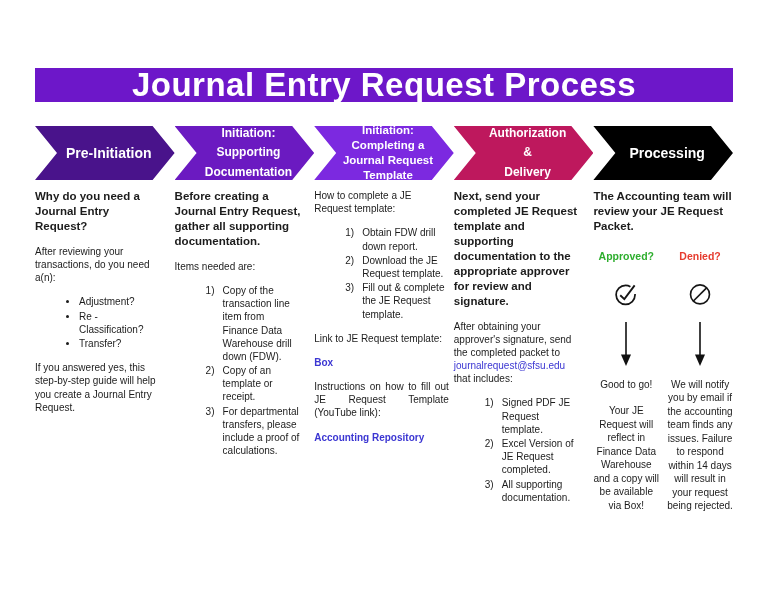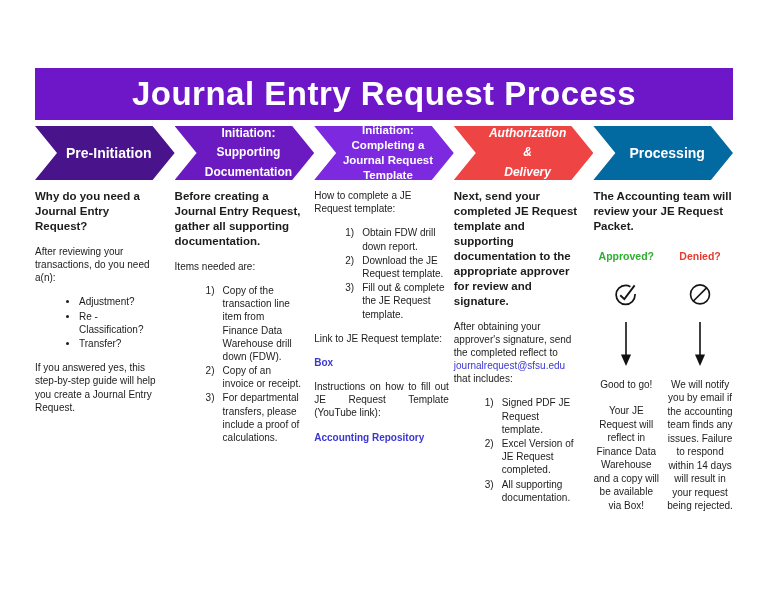--- a/index.html
+++ b/index.html
@@ -5,21 +5,21 @@
   html,body { margin:0; padding:0; }
   body {
     width:768px; height:595px; background:#ffffff; overflow:hidden; position:relative;
     font-family:"Liberation Sans", sans-serif; color:#1c1c1c;
     -webkit-font-smoothing:antialiased;
   }
   .page { position:absolute; inset:0; background:#ffffff; }
 
   
   .banner {
-    position:absolute; left:35px; top:68px; width:698px; height:52px;
+    position:absolute; left:35px; top:68px; width:698px; height:34px;
     display:flex; align-items:center; justify-content:center;
   }
   .banner h1 { margin:0; color:#ffffff; font-size:33px; font-weight:700; letter-spacing:.5px; }
 
   
   .chevrons { position:absolute; left:35px; top:126px; width:698px; height:54px; display:flex; }
   .chevron {
     flex:1 1 0; display:flex; align-items:center; justify-content:center;
     color:#ffffff; font-weight:700; text-align:center; white-space:pre-line;
     clip-path:polygon(0 0, calc(100% - 22px) 0, 100% 50%, calc(100% - 22px) 100%, 0 100%, 22px 50%);
@@ -72,26 +72,26 @@
       <span>Initiation:
 Supporting
 Documentation</span>
     </div>
     <div class="chevron" style="background: rgb(124, 41, 224);">
       <span>Initiation:
 Completing a
 Journal Request
 Template</span>
     </div>
-    <div class="chevron" style="background: #ef4444; font-style: italic;">
+    <div class="chevron" style="background: #be185d;">
       <span>Authorization
 &amp;
 Delivery</span>
     </div>
-    <div class="chevron" style="background: #0369a1;">
+    <div class="chevron" style="background: #000000;">
       <span>Processing</span>
     </div>
   </div>
 
   <div class="columns">
 
     <div class="col col-1">
       <h3>Why do you need a Journal Entry Request?</h3>
       <p>After reviewing your transactions, do you need a(n):</p>
       <ul class="bullet-list">
@@ -100,41 +100,41 @@
         <li>Transfer?</li>
       </ul>
       <p>If you answered yes, this step-by-step guide will help you create a Journal Entry Request.</p>
     </div>
 
     <div class="col col-2">
       <h3>Before creating a Journal Entry Request, gather all supporting documentation.</h3>
       <p>Items needed are:</p>
       <ol class="num-list">
         <li>Copy of the transaction line item from Finance Data Warehouse drill down (FDW).</li>
-        <li>Copy of an invoice or receipt.</li>
+        <li>Copy of an template or receipt.</li>
         <li>For departmental transfers, please include a proof of calculations.</li>
       </ol>
     </div>
 
     <div class="col col-3">
       <p>How to complete a JE Request template:</p>
       <ol class="num-list">
         <li>Obtain FDW drill down report.</li>
         <li>Download the JE Request template.</li>
         <li>Fill out &amp; complete the JE Request template.</li>
       </ol>
       <p>Link to JE Request template:</p>
       <p><a class="doc-link" style="color: rgb(59, 54, 210);">Box</a></p>
       <p class="justified">Instructions on how to fill out JE Request Template (YouTube link):</p>
       <p><a class="doc-link" style="color: rgb(59, 54, 210);">Accounting Repository</a></p>
     </div>
 
     <div class="col col-4">
       <h3>Next, send your completed JE Request template and supporting documentation to the appropriate approver for review and signature.</h3>
-      <p><span>After obtaining your approver's signature, send the completed reflect to </span><a class="email-link" style="color: rgb(59, 54, 210);">journalrequest@sfsu.edu</a><span> that includes:</span></p>
+      <p><span>After obtaining your approver's signature, send the completed packet to </span><a class="email-link" style="color: rgb(59, 54, 210);">journalrequest@sfsu.edu</a><span> that includes:</span></p>
       <ol class="num-list">
         <li>Signed PDF JE Request template.</li>
         <li>Excel Version of JE Request completed.</li>
         <li>All supporting documentation.</li>
       </ol>
     </div>
 
     <div class="col col-5">
       <h3>The Accounting team will review your JE Request Packet.</h3>
       <div class="outcomes">

